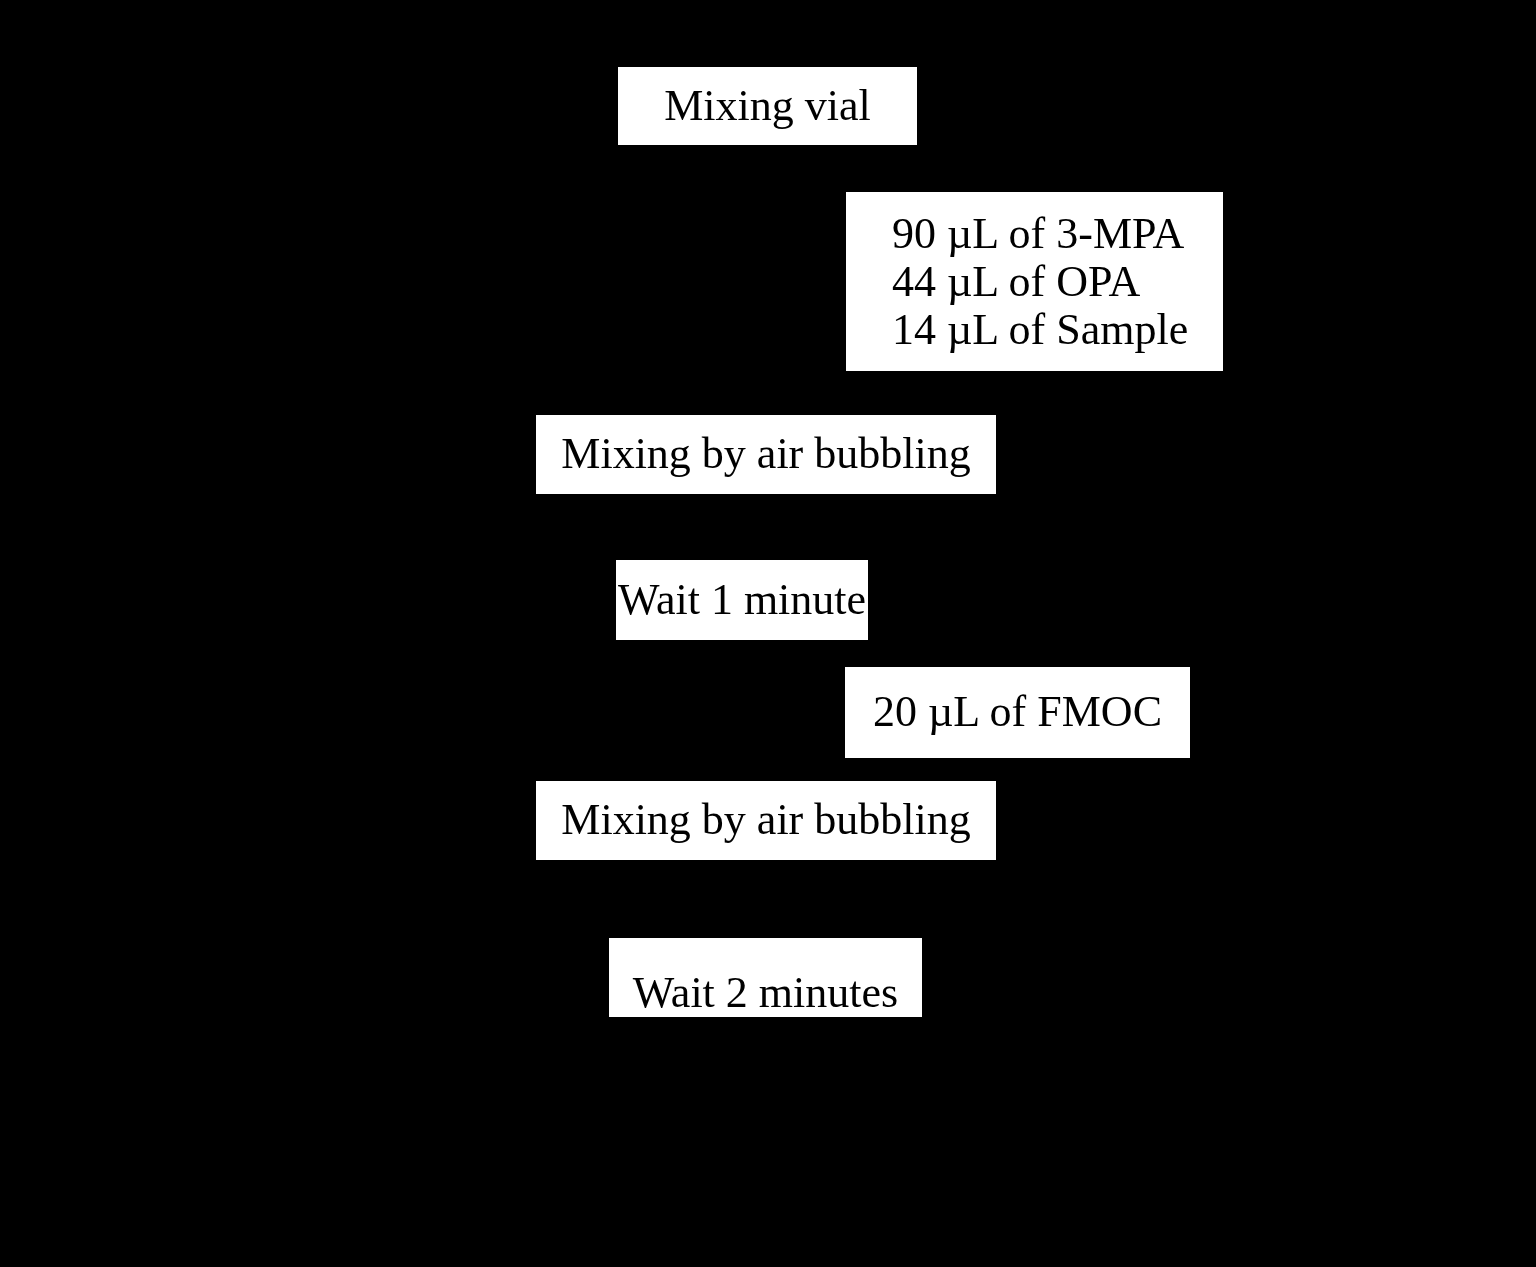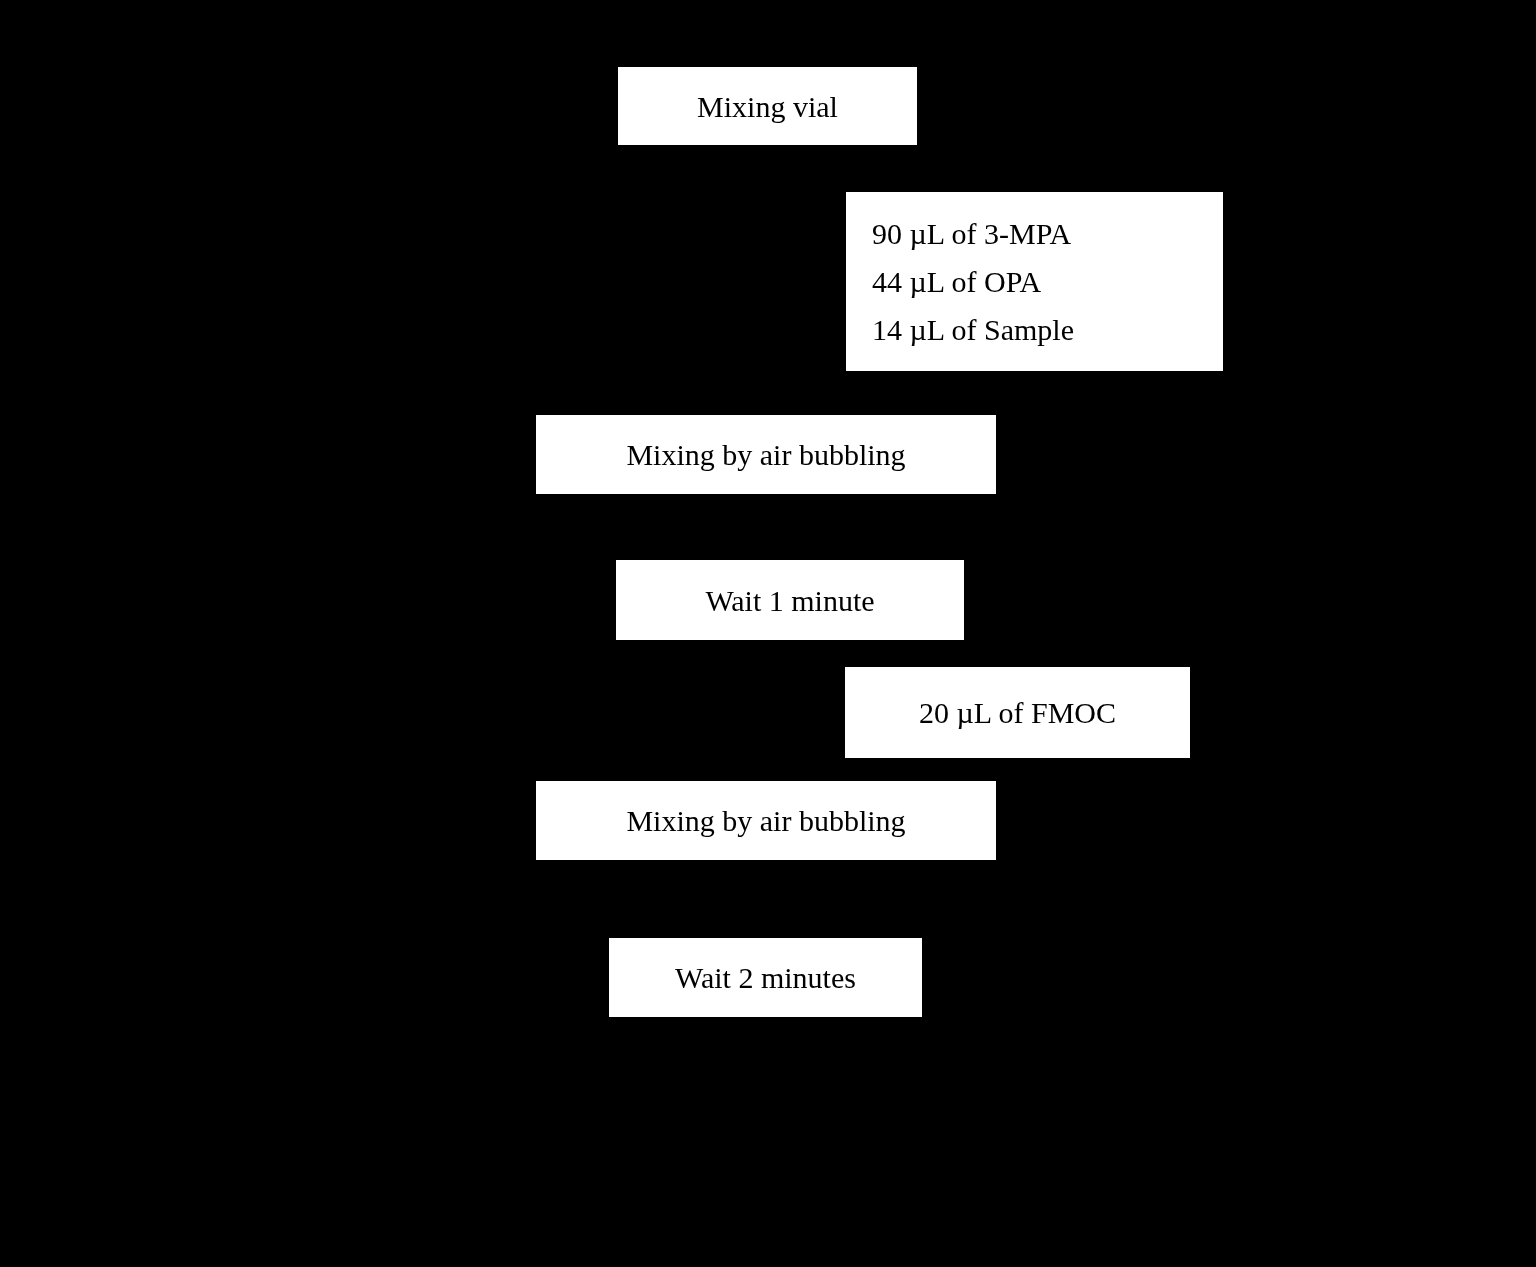--- a/index.html
+++ b/index.html
@@ -15,40 +15,40 @@
     overflow: hidden;
     font-family: "Liberation Serif", "DejaVu Serif", serif;
   }
   .flow-box {
     position: absolute;
     background: #ffffff;
     color: #000000;
     display: flex;
     align-items: center;
     justify-content: center;
-    font-size: 30px;
+    font-size: 44px;
     line-height: 1.1;
     white-space: nowrap;
     box-sizing: border-box;
   }
   .flow-box.multiline {
     flex-direction: column;
     align-items: flex-start;
     justify-content: center;
-    padding-left: 26px;
+    padding-left: 46px;
     line-height: 48px;
   }
   
   #box-mixing-vial   { left: 618px; top: 67px;   width: 299px; height: 78px; }
   #box-reagents      { left: 846px; top: 192px;  width: 377px; height: 179px; }
   #box-mixing-1      { left: 536px; top: 415px;  width: 460px; height: 79px; }
-  #box-wait-1        { left: 616px; top: 560px;  width: 348px; height: 80px; }
+  #box-wait-1        { left: 616px; top: 560px;  width: 252px; height: 80px; }
   #box-fmoc          { left: 845px; top: 667px;  width: 345px; height: 91px; }
   #box-mixing-2      { left: 536px; top: 781px;  width: 460px; height: 79px; }
-  #box-wait-2        { left: 609px; top: 938px;  width: 313px; height: 79px; }
+  #box-wait-2        { left: 609px; top: 938px;  width: 313px; height: 79px; align-items: flex-end; }
   #box-injection     { left: 463px; top: 1109px; width: 607px; height: 79px; }
 </style>
 </head>
 <body>
 
 <div class="canvas">
 
   <div class="flow-box" id="box-mixing-vial">
     <span>Mixing vial</span>
   </div>

